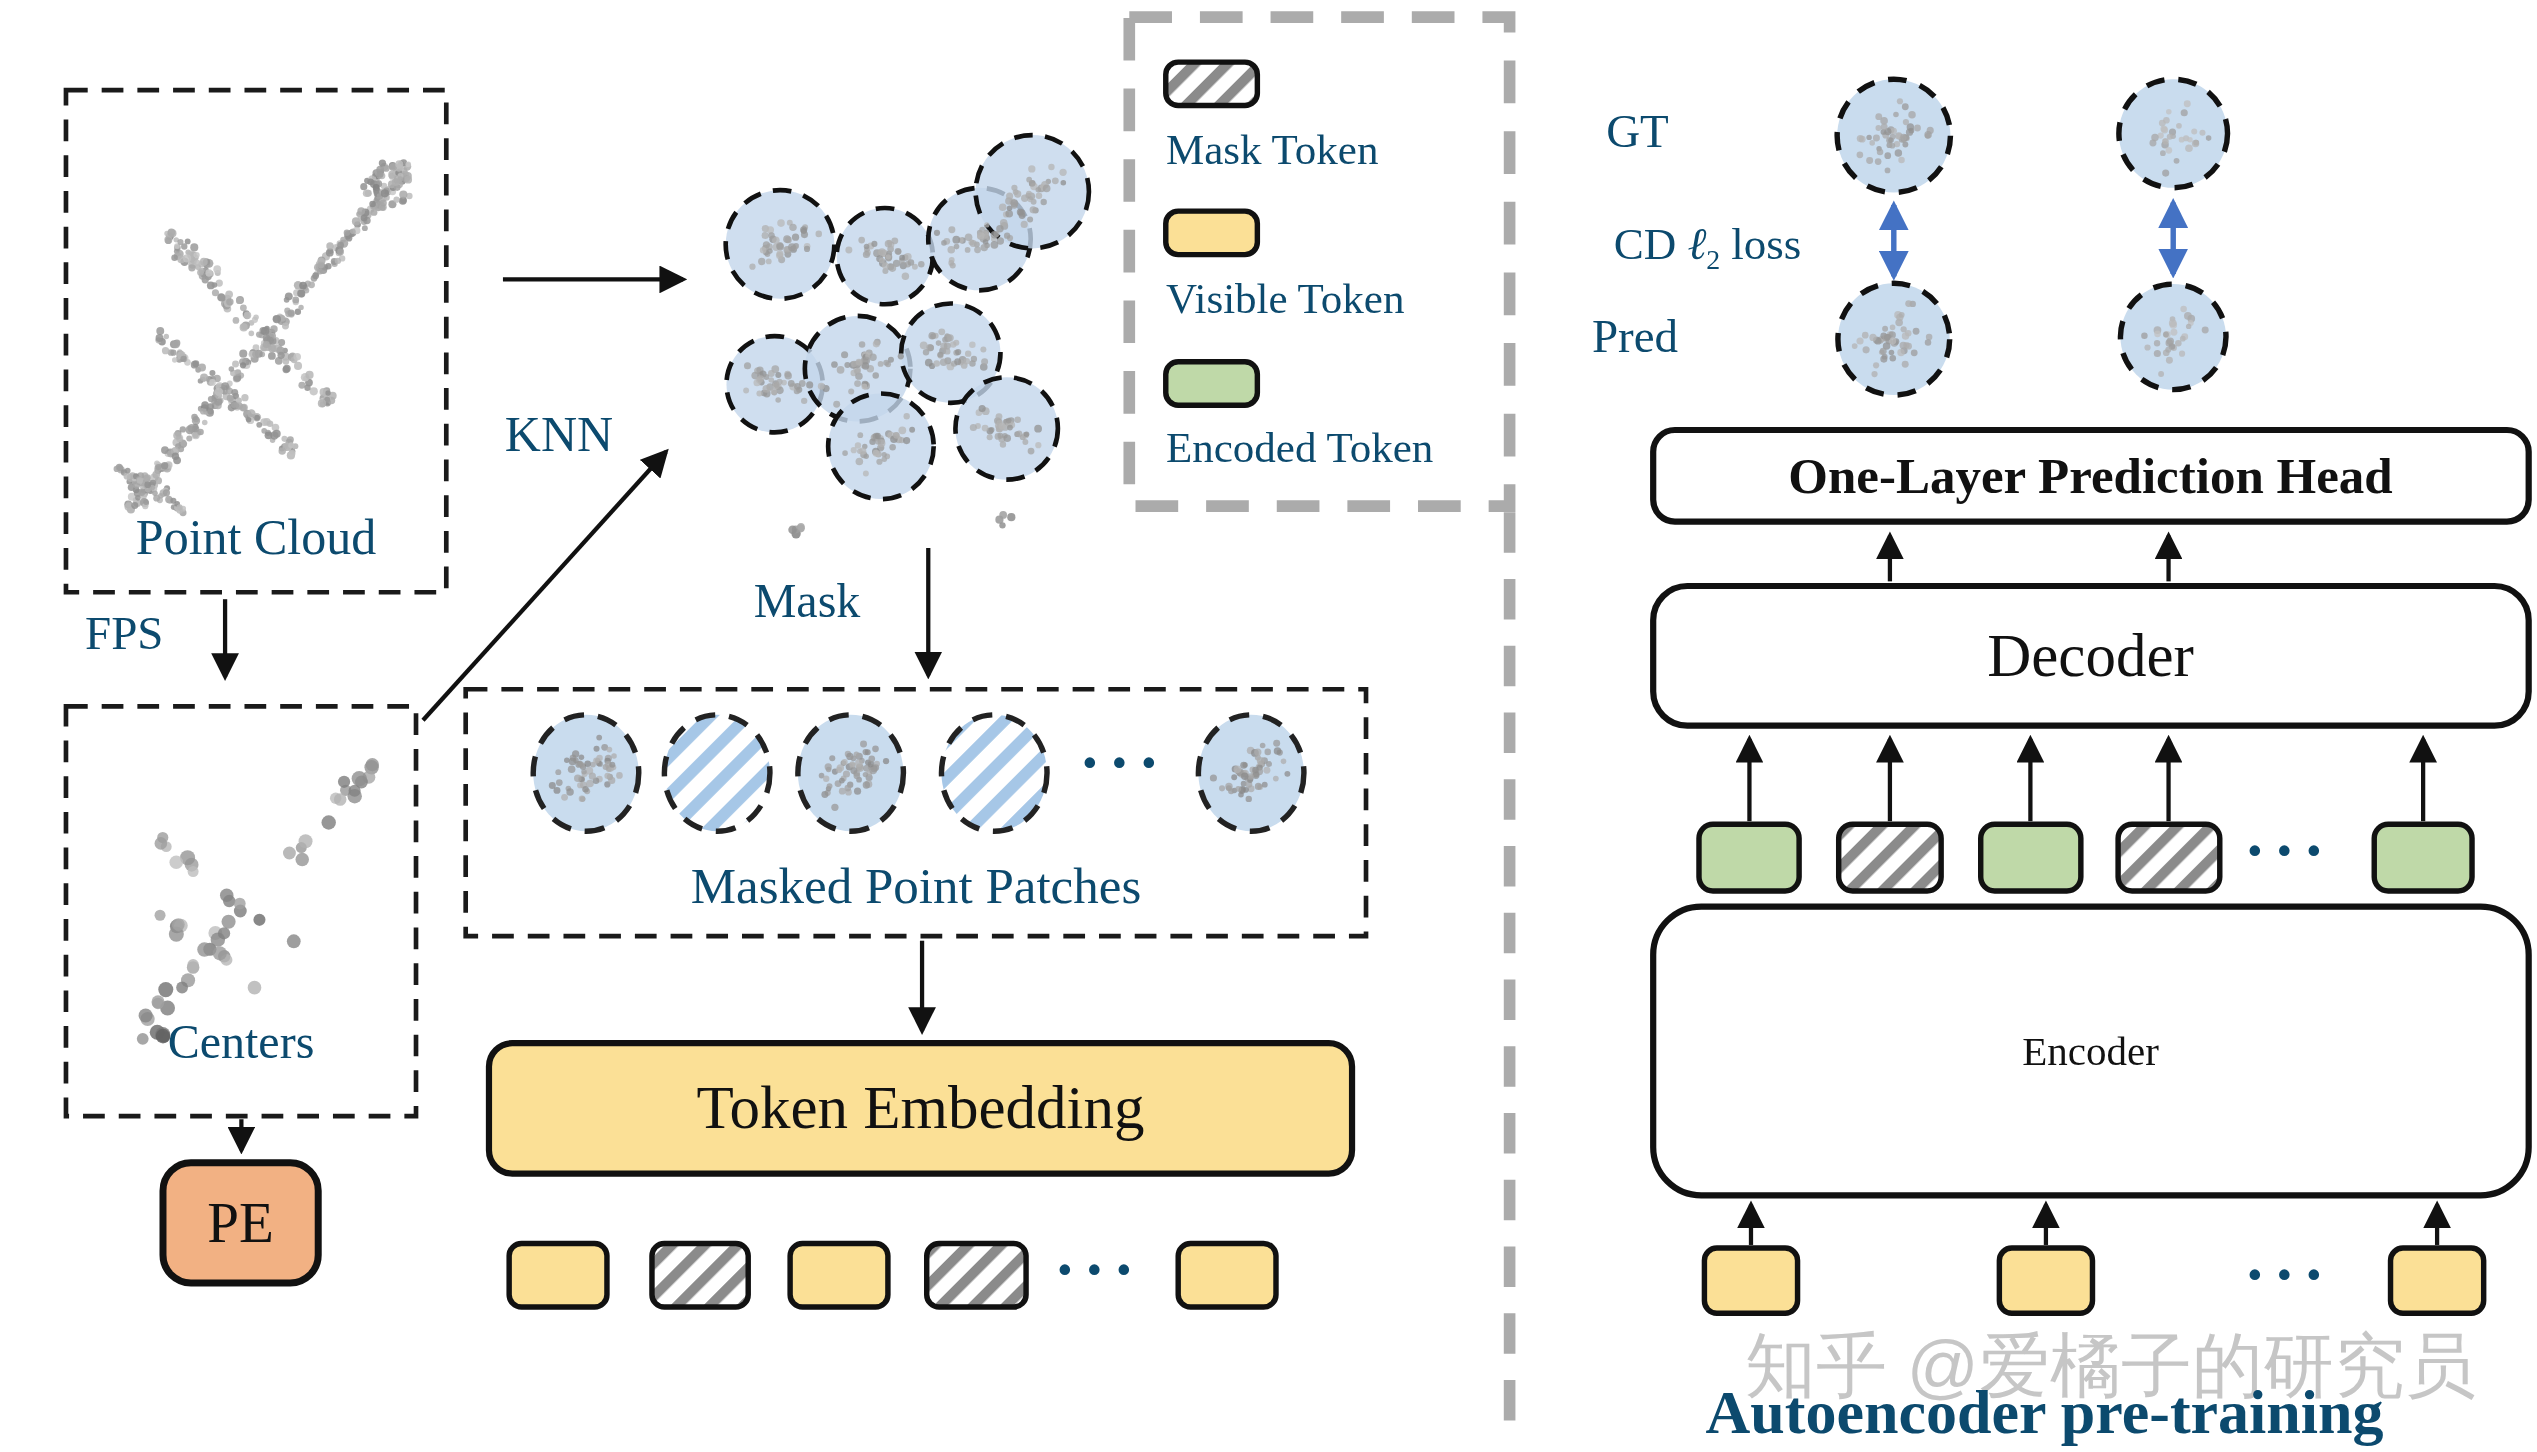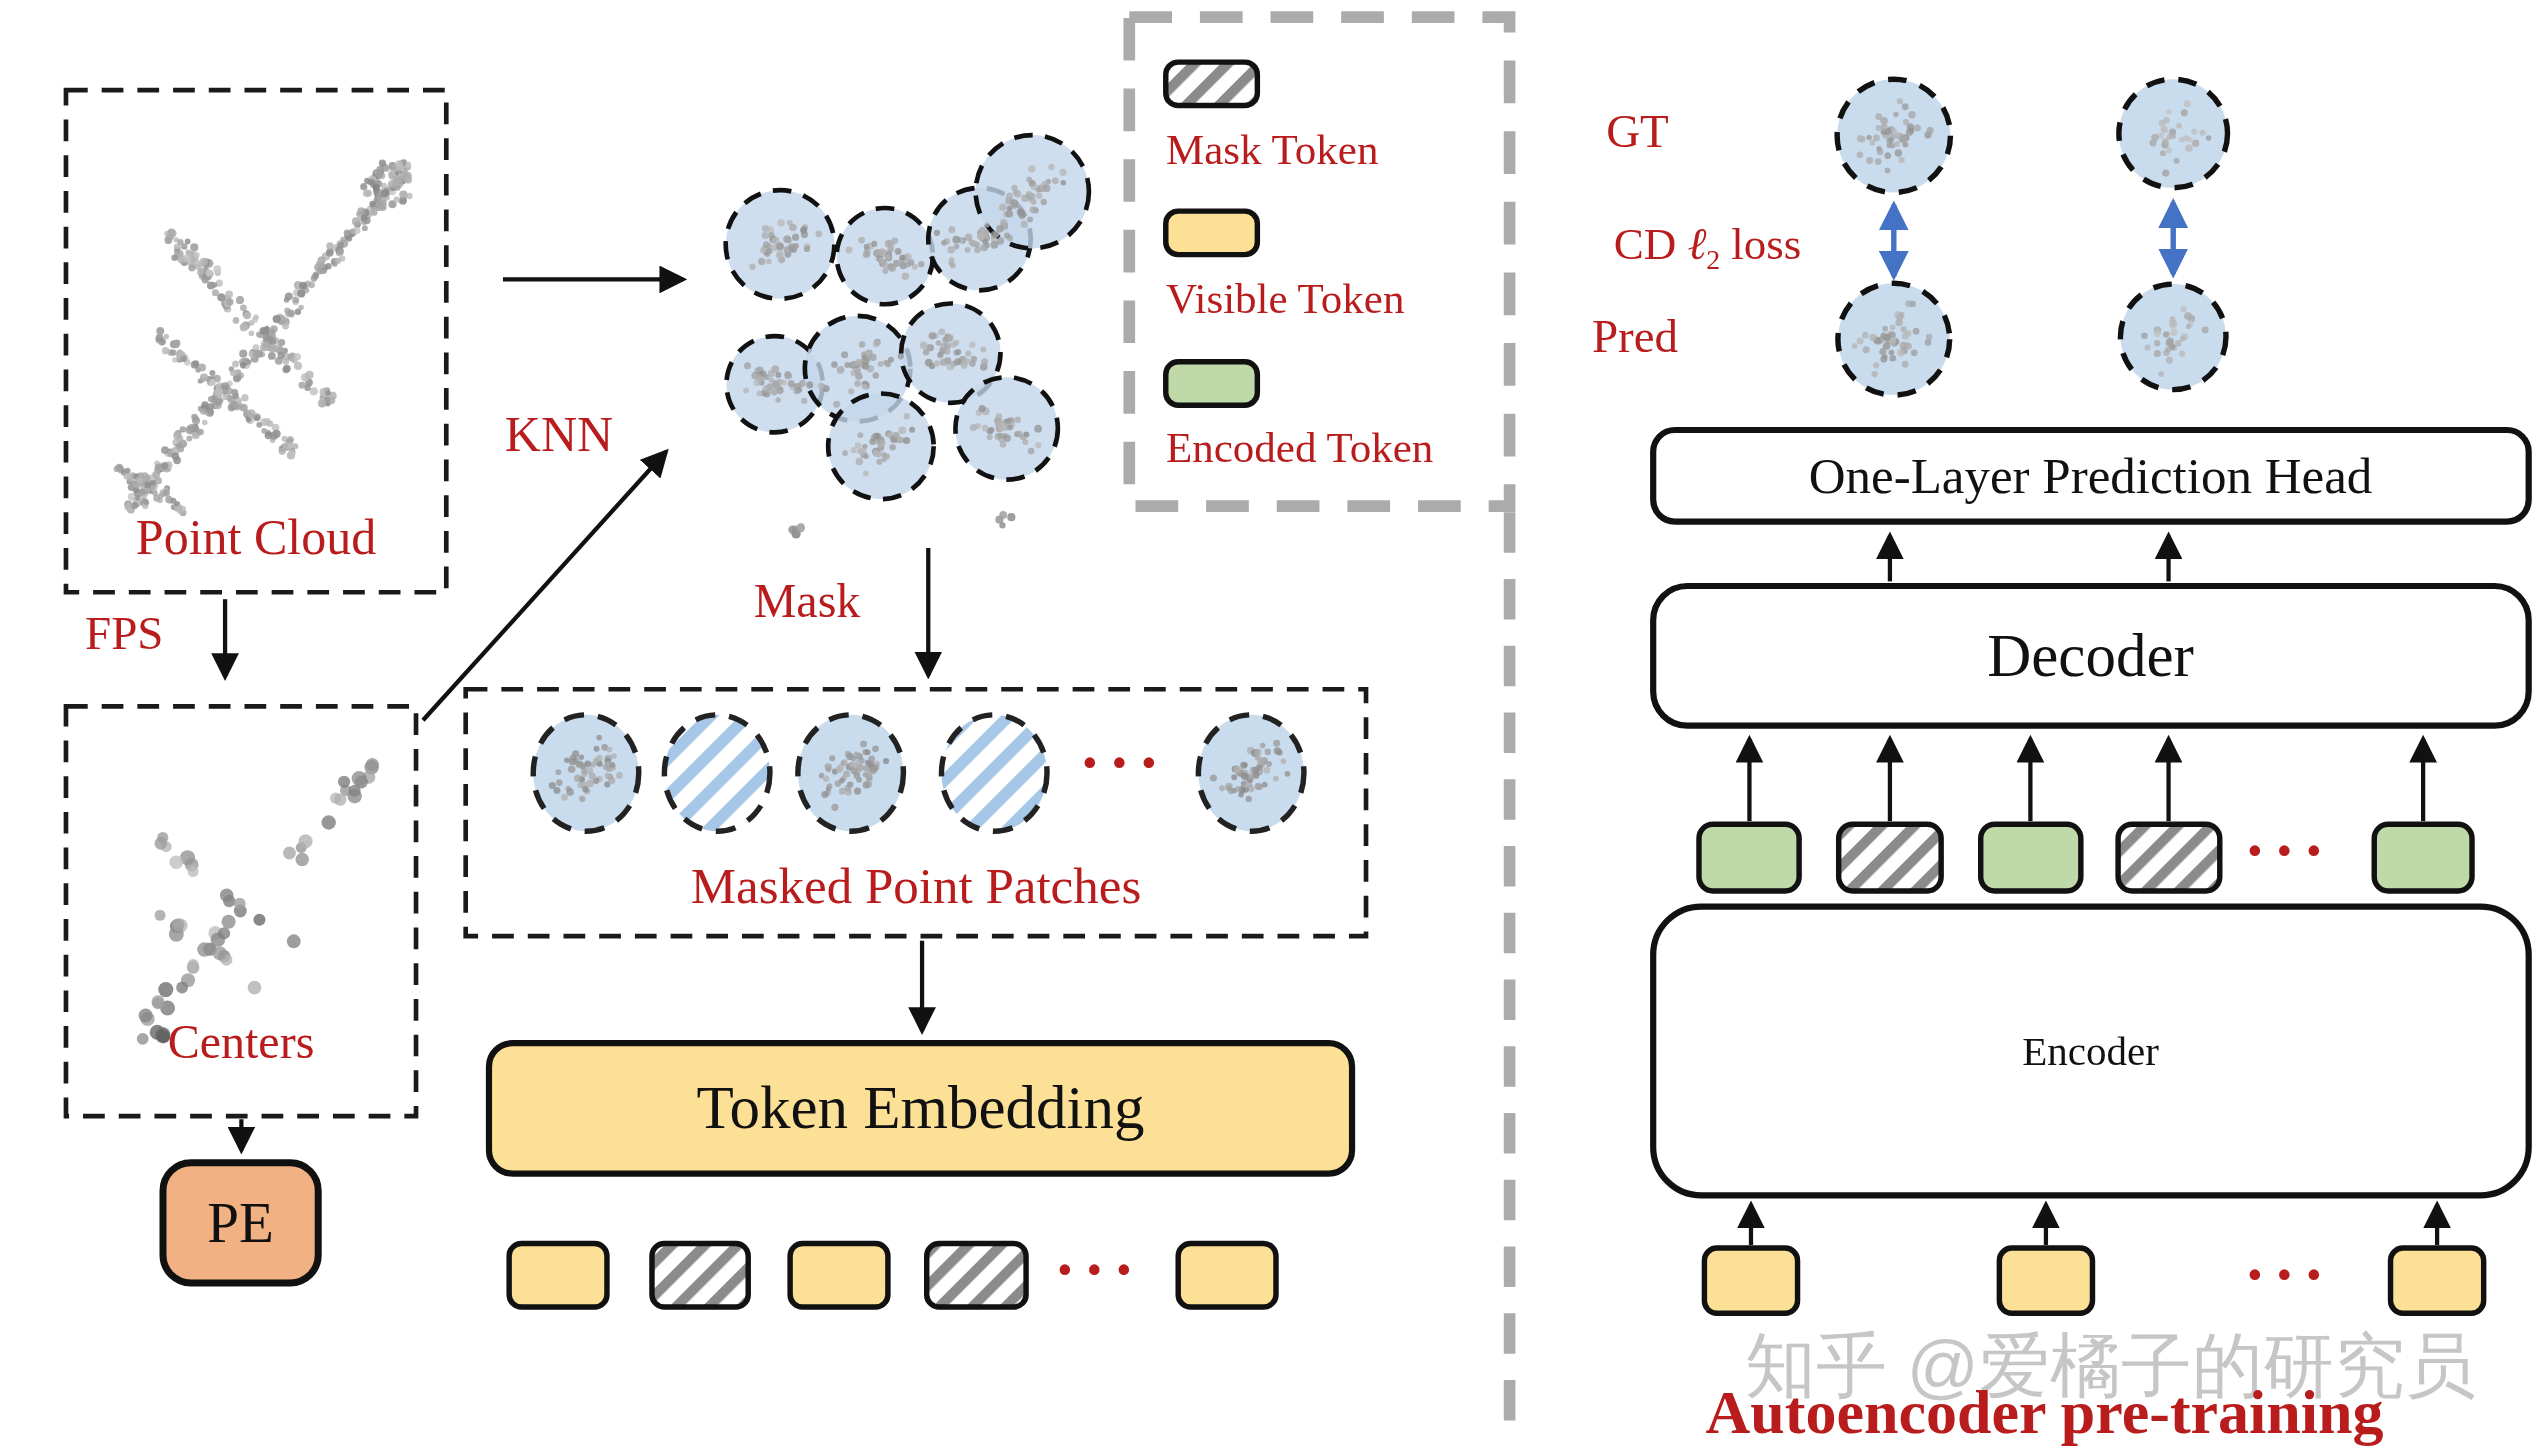--- a/index.html
+++ b/index.html
@@ -1,19 +1,19 @@
 <!DOCTYPE html>
 <html style="--visible-token: #FBE096; --encoded-token: #BFD9A8; --mask-hatch: #8B8B8B; --patch-fill: #C9DCEE; --patch-stripe: #A6C7E7; --cluster-fill: #C3D6EB; --pe-fill: #F2B183; --loss-arrow: #4472C4; --divider: #ABABAB; --line-black: #111111;font-size:12.4px"><head>
 <meta charset="utf-8">
 <style>
   html,body{margin:0;padding:0;background:#ffffff;}
   .stage{position:relative;width:2538px;height:1453px;background:#fff;overflow:hidden;
          font-family:"Liberation Serif", serif;color:#111;}
   .stage svg{position:absolute;left:0;top:0;}
-  .lbl{position:absolute;white-space:nowrap;color:#b91c1c;line-height:1.05;}
+  .lbl{position:absolute;white-space:nowrap;color:#0c4a6e;line-height:1.05;}
   .ctr{text-align:center;}
   .flexbox{position:absolute;display:flex;align-items:center;justify-content:center;}
   .dots{font-weight:bold;letter-spacing:7.8px;}
   .title{font-weight:bold;}
   .watermark{position:absolute;color:#c0c0c0;font-family:"Liberation Sans",sans-serif;
              z-index:5;opacity:.9;}
   .overtitle{z-index:6;}
   sub.l2{font-size:.62em;vertical-align:-0.35em;}
   i.ell{font-family:"DejaVu Serif",serif;}
 </style>
@@ -1516,20 +1516,20 @@
   <div class="lbl dots" style="left:2244px;top:816px;font-size:65px;">···</div>
   <div class="lbl dots" style="left:2244px;top:1240px;font-size:65px;">···</div>
 
   <div class="lbl" style="left:1166px;top:127px;font-size:43px;">Mask Token</div>
   <div class="lbl" style="left:1166px;top:276px;font-size:43px;">Visible Token</div>
   <div class="lbl" style="left:1166px;top:425px;font-size:43px;">Encoded Token</div>
 
   <div class="lbl ctr" style="left:1583px;top:107px;width:109px;font-size:47px;">GT</div>
   <div class="lbl ctr" style="left:1574px;top:220px;width:267px;font-size:45px;"><span>CD </span><i class="ell">ℓ</i><sub class="l2">2</sub><span> loss</span></div>
   <div class="lbl ctr" style="left:1577px;top:312px;width:116px;font-size:47px;">Pred</div>
-  <div class="flexbox" style="left:1653px;top:430px;width:875px;height:92px;font-size:51px;">One-Layer Prediction Head</div>
+  <div class="flexbox" style="left:1653px;top:430px;width:875px;height:92px;font-size:51px;font-weight:bold;">One-Layer Prediction Head</div>
   <div class="flexbox" style="left:1653px;top:586px;width:875px;height:140px;font-size:61px;">Decoder</div>
   <div class="flexbox" style="left:1653px;top:906px;width:875px;height:289px;font-size:41px;">Encoder</div>
 
   <div class="watermark ctr" style="left:1668px;top:1319px;width:885px;font-size:71px;">知乎 @爱橘子的研究员</div>
   <div class="lbl ctr title overtitle" style="left:1544px;top:1380px;width:1001px;font-size:62px;">Autoencoder pre-training</div>
 </div>
 
 
 </body></html>

